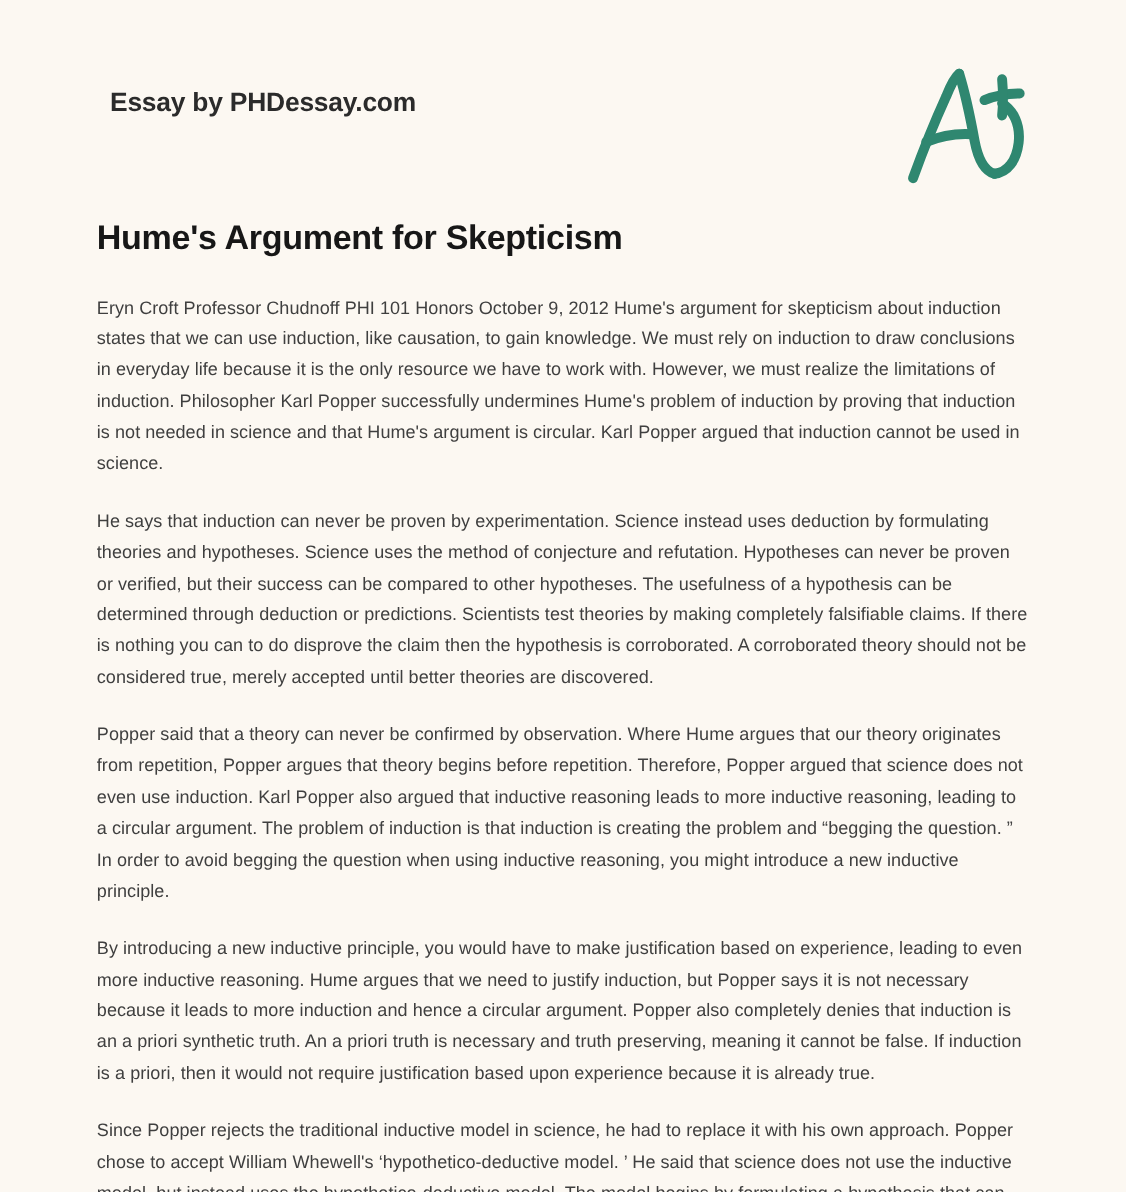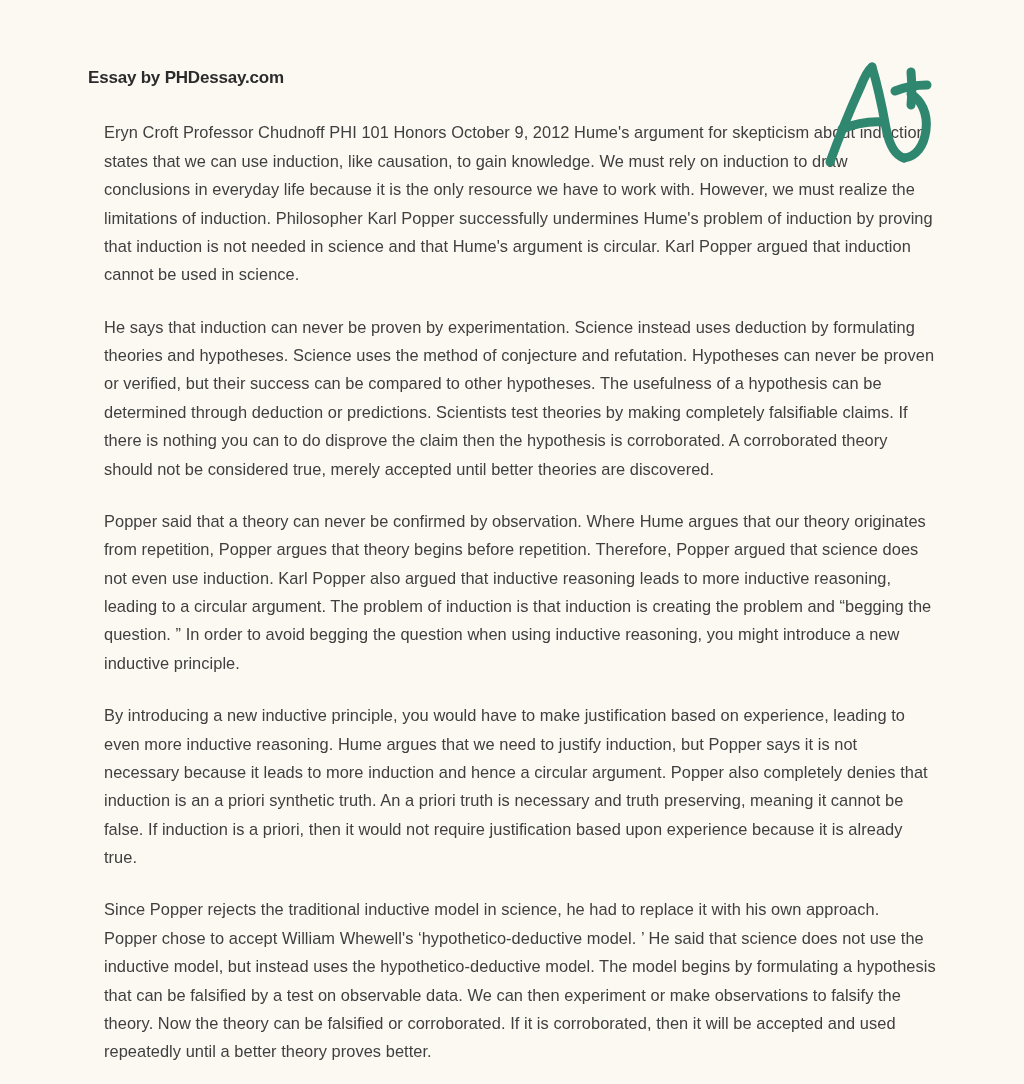--- a/index.html
+++ b/index.html
@@ -24,26 +24,26 @@
     padding: 0 88px;
   }
 
   
   .header {
     position: relative;
     padding-top: 68px;
   }
 
   .brand-line {
-    font-size: 17px;
+    font-size: 24px;
     font-weight: bold;
     color: #2B2B2B;
     letter-spacing: -0.2px;
     line-height: 1.2;
-    margin: 0;
+    margin: 12px;
   }
 
   .source-line {
     margin: 18px 0 0 0;
     font-size: 15.5px;
     line-height: 1.4;
     color: #8A8A8A;
     letter-spacing: 0.1px;
   }
 
@@ -81,21 +81,21 @@
     letter-spacing: -0.3px;
     line-height: 1.25;
   }
 
   
   .article {
     padding-top: 30px;
   }
 
   .article p {
-    margin: 0 0 24px 16px;
+    margin: 0 0 24px 0;
     font-size: 16.4px;
     line-height: 1.73;
     color: #3F3F3F;
     letter-spacing: 0.05px;
     text-align: left;
   }
   .article p:last-child {
     margin-bottom: 0;
   }
 </style>
@@ -121,20 +121,21 @@
         <path d="M88 100 C 100 99, 108 88, 110 72 C 112 55, 105 42, 95 36" stroke-width="9"></path>
 
         <path d="M79 33 C 89 29, 101 27, 111 27" stroke-width="9"></path>
 
         <path d="M95 14 C 96 25, 96 37, 95 47" stroke-width="9"></path>
       </svg>
     </div>
 
   </div>
 
+  <h1 class="doc-title">Hume's Argument for Skepticism</h1>
 
   <div class="article">
     <p>Eryn Croft Professor Chudnoff PHI 101 Honors October 9, 2012 Hume's argument for skepticism about induction states that we can use induction, like causation, to gain knowledge. We must rely on induction to draw conclusions in everyday life because it is the only resource we have to work with. However, we must realize the limitations of induction. Philosopher Karl Popper successfully undermines Hume's problem of induction by proving that induction is not needed in science and that Hume's argument is circular. Karl Popper argued that induction cannot be used in science.</p>
     <p>He says that induction can never be proven by experimentation. Science instead uses deduction by formulating theories and hypotheses. Science uses the method of conjecture and refutation. Hypotheses can never be proven or verified, but their success can be compared to other hypotheses. The usefulness of a hypothesis can be determined through deduction or predictions. Scientists test theories by making completely falsifiable claims. If there is nothing you can to do disprove the claim then the hypothesis is corroborated. A corroborated theory should not be considered true, merely accepted until better theories are discovered.</p>
     <p>Popper said that a theory can never be confirmed by observation. Where Hume argues that our theory originates from repetition, Popper argues that theory begins before repetition. Therefore, Popper argued that science does not even use induction. Karl Popper also argued that inductive reasoning leads to more inductive reasoning, leading to a circular argument. The problem of induction is that induction is creating the problem and “begging the question. ” In order to avoid begging the question when using inductive reasoning, you might introduce a new inductive principle.</p>
     <p>By introducing a new inductive principle, you would have to make justification based on experience, leading to even more inductive reasoning. Hume argues that we need to justify induction, but Popper says it is not necessary because it leads to more induction and hence a circular argument. Popper also completely denies that induction is an a priori synthetic truth. An a priori truth is necessary and truth preserving, meaning it cannot be false. If induction is a priori, then it would not require justification based upon experience because it is already true.</p>
     <p>Since Popper rejects the traditional inductive model in science, he had to replace it with his own approach. Popper chose to accept William Whewell's ‘hypothetico-deductive model. ’ He said that science does not use the inductive model, but instead uses the hypothetico-deductive model. The model begins by formulating a hypothesis that can be falsified by a test on observable data. We can then experiment or make observations to falsify the theory. Now the theory can be falsified or corroborated. If it is corroborated, then it will be accepted and used repeatedly until a better theory proves better.</p>
   </div>
 
 </div>

